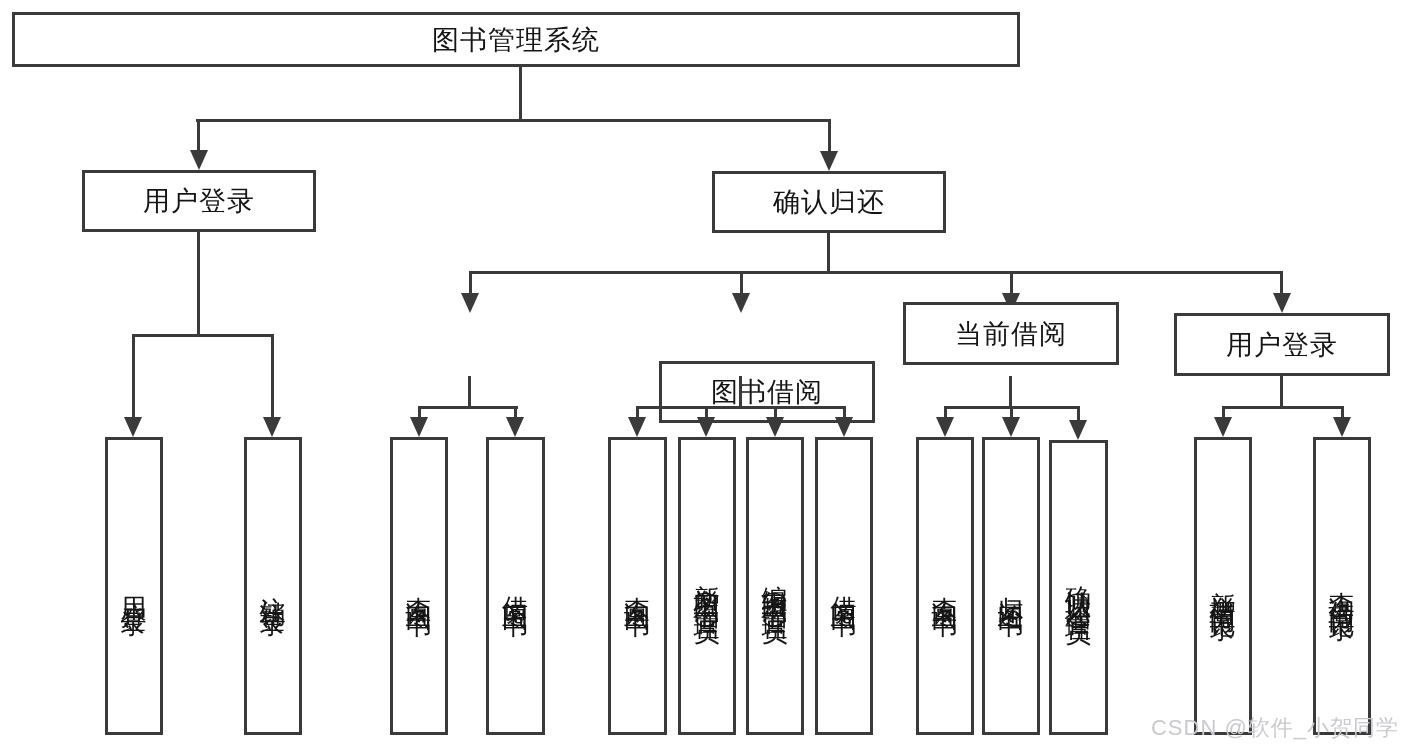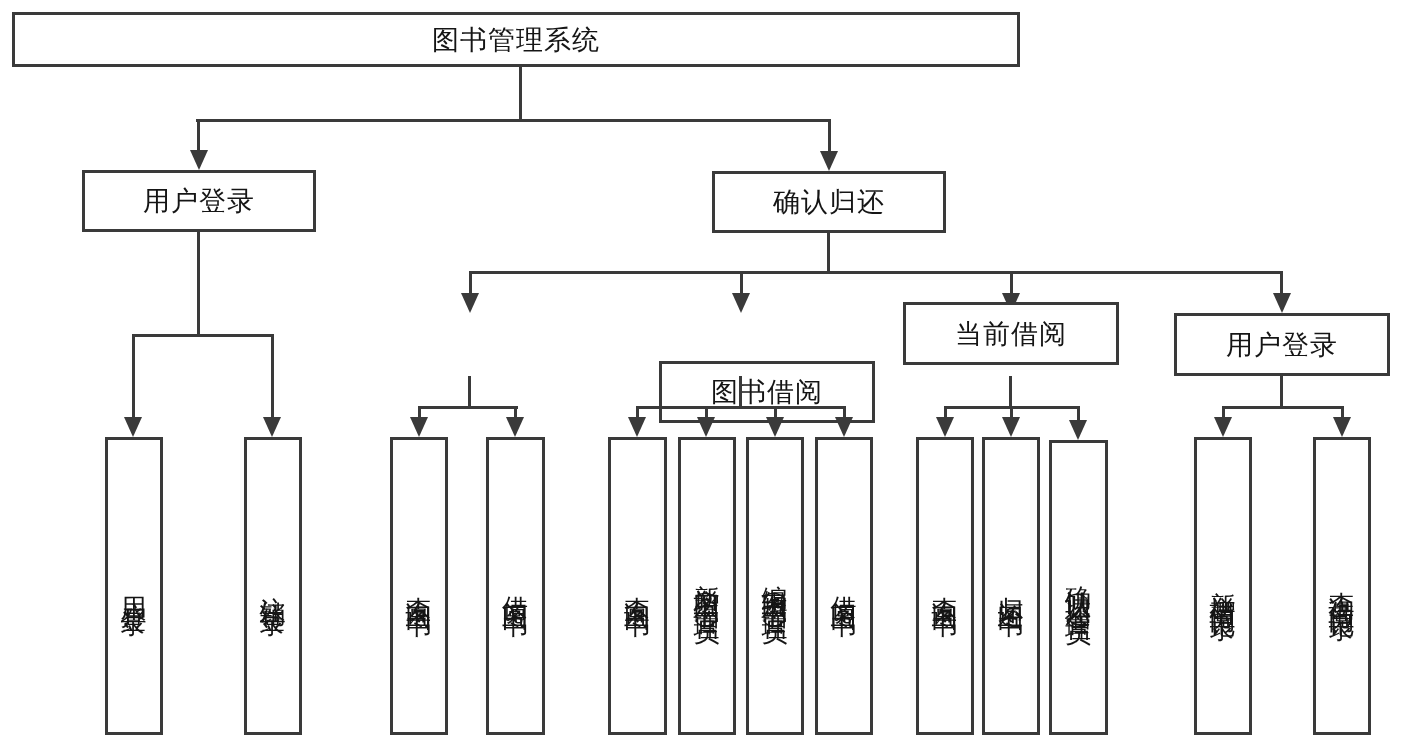--- a/index.html
+++ b/index.html
@@ -170,14 +170,15 @@
     <span>确认归还（管理员）</span>
   </div>
 
   <div class="node v" style="left:1194px;top:437px;width:58px;height:298px;">
     <span>新增借阅记录</span>
   </div>
   <div class="node v" style="left:1313px;top:437px;width:58px;height:298px;">
     <span>查询借阅记录</span>
   </div>
 
+  <div class="watermark">CSDN @软件_小贺同学</div>
 
 </div>
 
 </body></html>

